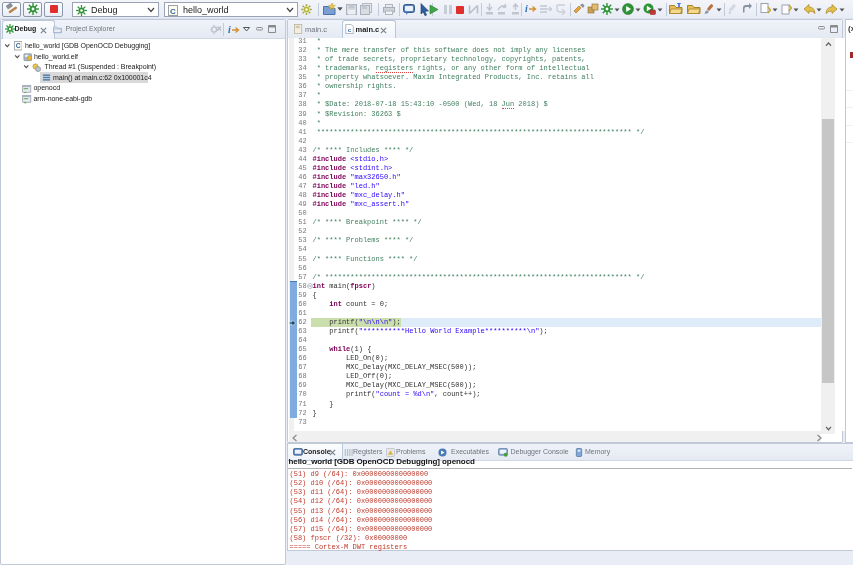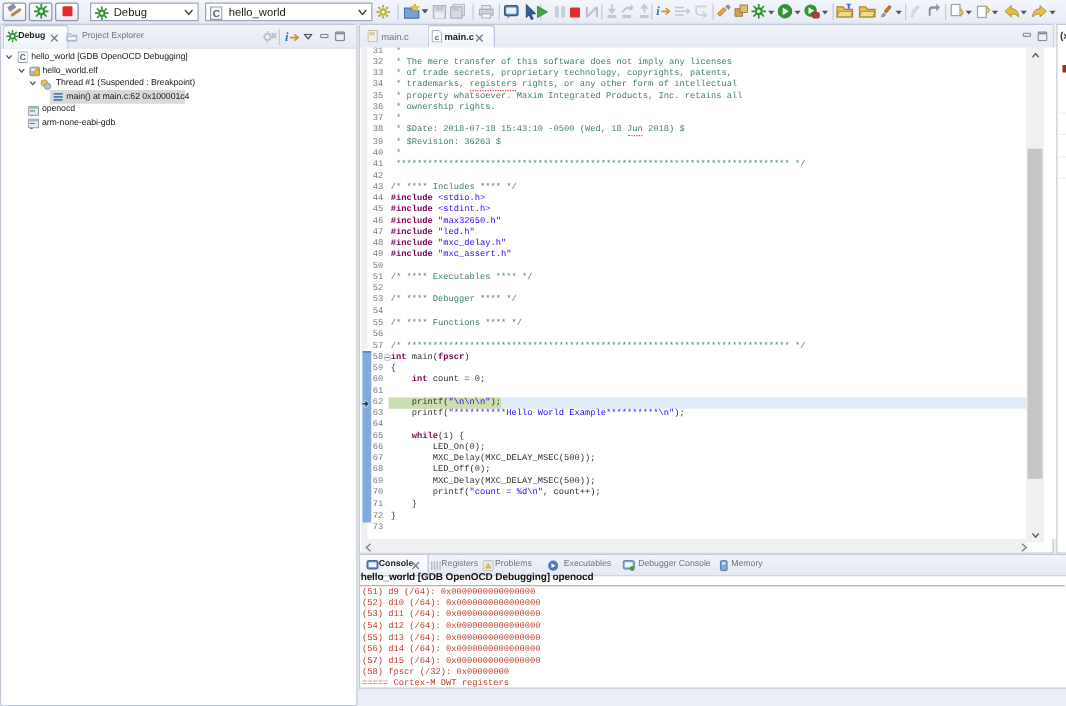--- a/index.html
+++ b/index.html
@@ -492,23 +492,23 @@
  *************************************************************************** */</span>
 
 <span class="cmt">/* **** Includes **** */</span>
 <span class="kw">#include</span> <span class="str">&lt;stdio.h&gt;</span>
 <span class="kw">#include</span> <span class="str">&lt;stdint.h&gt;</span>
 <span class="kw">#include</span> <span class="str">"max32650.h"</span>
 <span class="kw">#include</span> <span class="str">"led.h"</span>
 <span class="kw">#include</span> <span class="str">"mxc_delay.h"</span>
 <span class="kw">#include</span> <span class="str">"mxc_assert.h"</span>
 
-<span class="cmt">/* **** Executables **** */</span>
-
-<span class="cmt">/* **** Debugger **** */</span>
+<span class="cmt">/* **** Breakpoint **** */</span>
+
+<span class="cmt">/* **** Problems **** */</span>
 
 <span class="cmt">/* **** Functions **** */</span>
 
 <span class="cmt">/* ************************************************************************* */</span>
 <span class="kw">int</span> main(<span class="kw">fpscr</span>)
 {
     <span class="kw">int</span> count = 0;
 
     printf(<span class="str">"\n\n\n"</span>);
     printf(<span class="str">"**********Hello World Example**********\n"</span>);

